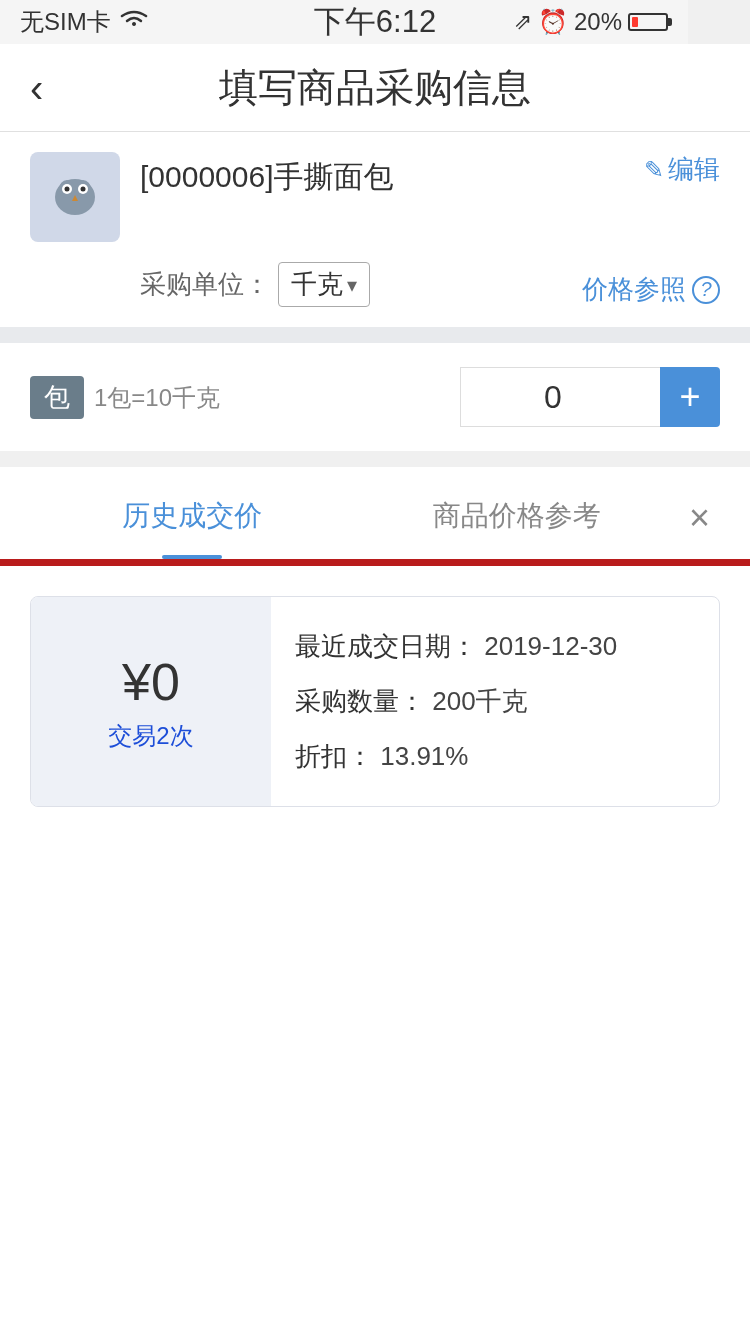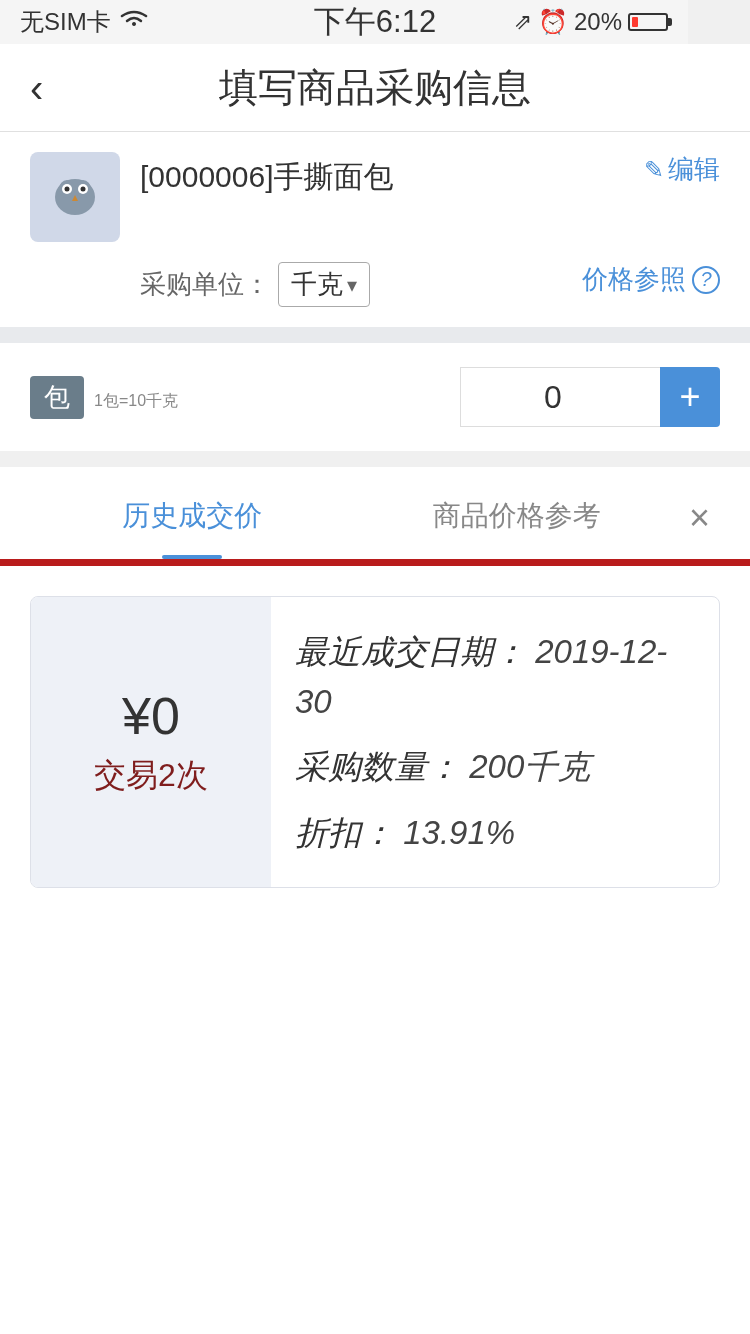--- a/index.html
+++ b/index.html
@@ -142,21 +142,21 @@
       align-items: center;
       gap: 4px;
       cursor: pointer;
       white-space: nowrap;
     }
     .edit-icon {
       font-size: 24px;
     }
     .product-unit-row {
       display: flex;
-      align-items: flex-start;
+      align-items: flex-end;
       justify-content: space-between;
       margin-left: 110px;
     }
     .unit-label {
       font-size: 26px;
       color: #666;
     }
     .unit-select {
       display: inline-flex;
       align-items: center;
@@ -213,21 +213,21 @@
       gap: 10px;
     }
     .unit-box {
       background: #6a7d8a;
       color: white;
       font-size: 26px;
       padding: 4px 14px;
       border-radius: 4px;
     }
     .unit-conversion {
-      font-size: 16px;
+      font-size: 24px;
       color: #888;
     }
     .qty-control {
       display: flex;
       align-items: center;
       gap: 0;
     }
     .qty-input {
       width: 200px;
       height: 60px;
@@ -316,36 +316,35 @@
       justify-content: center;
       padding: 30px 20px;
       flex-shrink: 0;
     }
     .price-display {
       font-size: 52px;
       font-weight: 500;
       color: #333;
     }
     .trade-count {
-      font-size: 32px;
-      color: #7f1d1d;
+      font-size: 24px;
+      color: #1d4ed8;
       margin-top: 8px;
     }
     .history-right {
       flex: 1;
       padding: 30px 24px;
       display: flex;
       flex-direction: column;
       gap: 16px;
     }
     .info-row {
-      font-size: 33px;
+      font-size: 26px;
       color: #444;
       line-height: 1.5;
-      font-style: italic;
     }
     .info-label {
       color: #333;
     }
 
     
     .white-bg {
       background: #ffffff;
       flex: 1;
       min-height: 500px;

